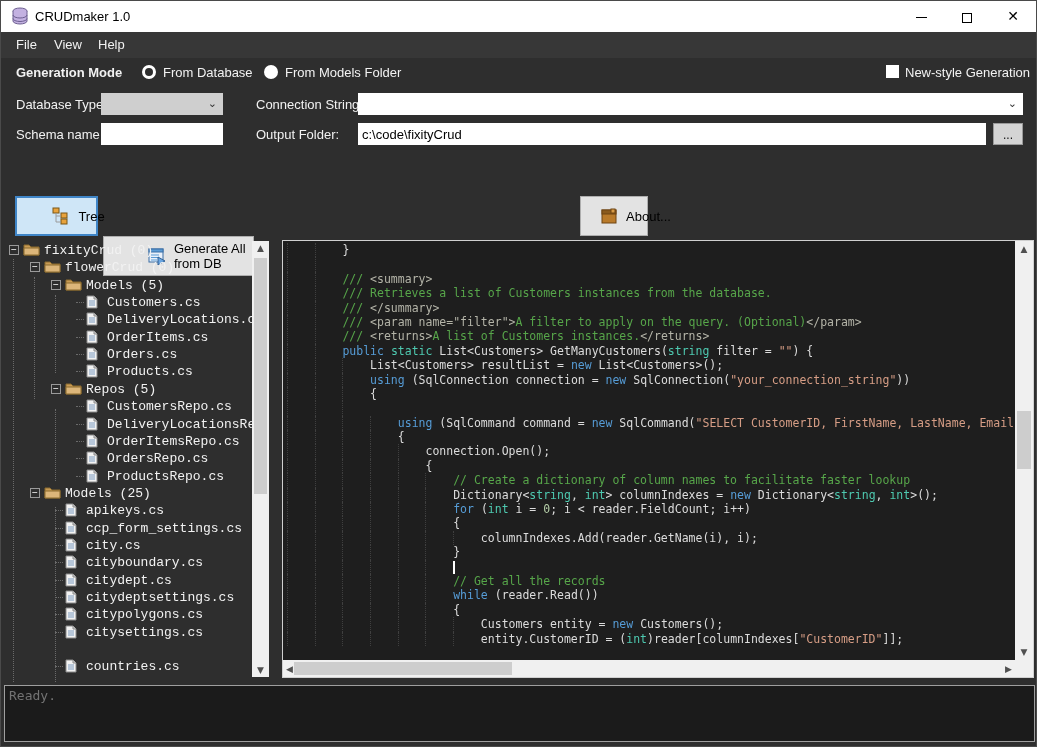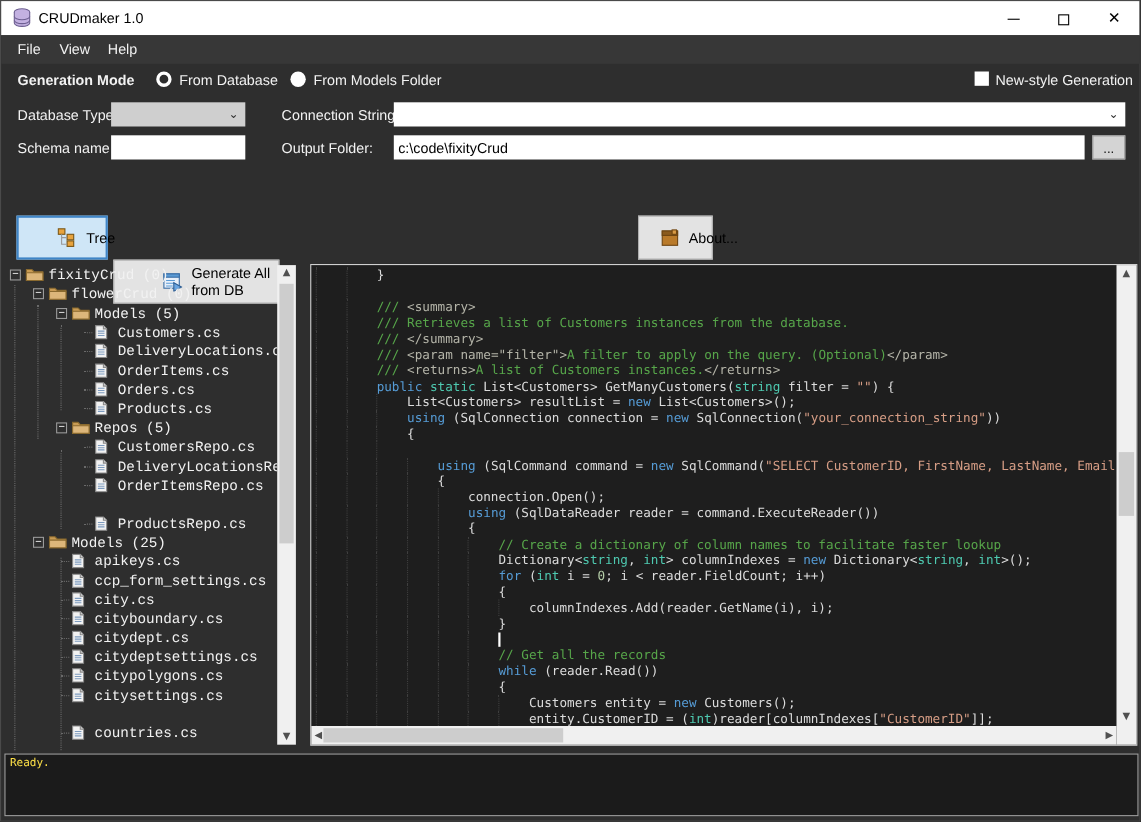--- a/index.html
+++ b/index.html
@@ -70,21 +70,21 @@
   .tk{position:relative;}
   .tk-d{color:#dcdcdc;} .tk-k{color:#569cd6;} .tk-t{color:#4ec9b0;}
   .tk-s{color:#d69d85;} .tk-c{color:#57a64a;} .tk-g{color:#b4b4a8;} .tk-n{color:#b5cea8;}
   .caret{display:inline-block;width:1.5px;height:13px;background:#ffffff;vertical-align:middle;}
   .sb-corner{position:absolute;right:0;bottom:0;width:18px;height:17px;background:#f0f0f0;}
 
   
   .status-box{position:absolute;left:3px;top:684px;width:1031px;height:57px;background:#1b1b1b;
     border:1px solid #9f9f9f;}
   .status-text{position:absolute;left:4px;top:2px;font-family:"DejaVu Sans Mono",monospace;
-    font-size:10px;color:#fde047;}
+    font-size:13px;color:#737373;}
 </style>
 </head>
 <body>
 
 <div class="window">
 
   <div class="titlebar">
     <svg class="app-icon" viewBox="0 0 18 19">
       <ellipse cx="9" cy="4" rx="7" ry="3" fill="#c3b1e1" stroke="#6d5f91" stroke-width="1"></ellipse>
       <path d="M2 4 v10 a7 3 0 0 0 14 0 v-10" fill="#c3b1e1" stroke="#6d5f91" stroke-width="1"></path>
@@ -254,20 +254,29 @@
         <span class="t-label" style="left: 106px;">DeliveryLocationsRepo.cs</span>
       </div>
       <div class="tree-row" style="top: 191.85px;">
         <i class="tstub" style="left: 75px; top: 8px; width: 8px;"></i>
         <span class="t-icon" style="left: 85px;"><svg width="12" height="14" viewBox="0 0 12 14">
             <path d="M1 1 h7 l3 3 v9 h-10 z" fill="#f2f2f2" stroke="#8a8a8a"></path>
             <path d="M8 1 v3 h3" fill="#cfcfcf" stroke="#8a8a8a"></path>
             <path d="M3 6 h6 M3 8 h6 M3 10 h6" stroke="#7d9bbf" fill="none"></path>
           </svg></span>
         <span class="t-label" style="left: 106px;">OrderItemsRepo.cs</span>
+      </div>
+      <div class="tree-row" style="top: 209.2px;">
+        <i class="tstub" style="left: 75px; top: 8px; width: 8px;"></i>
+        <span class="t-icon" style="left: 85px;"><svg width="12" height="14" viewBox="0 0 12 14">
+            <path d="M1 1 h7 l3 3 v9 h-10 z" fill="#f2f2f2" stroke="#8a8a8a"></path>
+            <path d="M8 1 v3 h3" fill="#cfcfcf" stroke="#8a8a8a"></path>
+            <path d="M3 6 h6 M3 8 h6 M3 10 h6" stroke="#7d9bbf" fill="none"></path>
+          </svg></span>
+        <span class="t-label" style="left: 106px;">OrdersRepo.cs</span>
       </div>
       <div class="tree-row" style="top: 226.55px;">
         <i class="tstub" style="left: 75px; top: 8px; width: 8px;"></i>
         <span class="t-icon" style="left: 85px;"><svg width="12" height="14" viewBox="0 0 12 14">
             <path d="M1 1 h7 l3 3 v9 h-10 z" fill="#f2f2f2" stroke="#8a8a8a"></path>
             <path d="M8 1 v3 h3" fill="#cfcfcf" stroke="#8a8a8a"></path>
             <path d="M3 6 h6 M3 8 h6 M3 10 h6" stroke="#7d9bbf" fill="none"></path>
           </svg></span>
         <span class="t-label" style="left: 106px;">ProductsRepo.cs</span>
       </div>
@@ -378,21 +387,20 @@
         <div class="cl"><i class="ig" style="left: 0px;"></i><i class="ig" style="left: 27.68px;"></i><span class="tk tk-c">        /// </span><span class="tk tk-g">&lt;param name="filter"&gt;</span><span class="tk tk-c">A filter to apply on the query. (Optional)</span><span class="tk tk-g">&lt;/param&gt;</span></div>
         <div class="cl"><i class="ig" style="left: 0px;"></i><i class="ig" style="left: 27.68px;"></i><span class="tk tk-c">        /// </span><span class="tk tk-g">&lt;returns&gt;</span><span class="tk tk-c">A list of Customers instances.</span><span class="tk tk-g">&lt;/returns&gt;</span></div>
         <div class="cl"><i class="ig" style="left: 0px;"></i><i class="ig" style="left: 27.68px;"></i><span class="tk tk-d">        </span><span class="tk tk-k">public</span><span class="tk tk-d"> </span><span class="tk tk-t">static</span><span class="tk tk-d"> List&lt;Customers&gt; GetManyCustomers(</span><span class="tk tk-t">string</span><span class="tk tk-d"> filter = </span><span class="tk tk-s">""</span><span class="tk tk-d">) {</span></div>
         <div class="cl"><i class="ig" style="left: 0px;"></i><i class="ig" style="left: 27.68px;"></i><i class="ig" style="left: 55.36px;"></i><span class="tk tk-d">            List&lt;Customers&gt; resultList = </span><span class="tk tk-k">new</span><span class="tk tk-d"> List&lt;Customers&gt;();</span></div>
         <div class="cl"><i class="ig" style="left: 0px;"></i><i class="ig" style="left: 27.68px;"></i><i class="ig" style="left: 55.36px;"></i><span class="tk tk-d">            </span><span class="tk tk-k">using</span><span class="tk tk-d"> (SqlConnection connection = </span><span class="tk tk-k">new</span><span class="tk tk-d"> SqlConnection(</span><span class="tk tk-s">"your_connection_string"</span><span class="tk tk-d">))</span></div>
         <div class="cl"><i class="ig" style="left: 0px;"></i><i class="ig" style="left: 27.68px;"></i><i class="ig" style="left: 55.36px;"></i><span class="tk tk-d">            {</span></div>
         <div class="cl"><i class="ig" style="left: 0px;"></i><i class="ig" style="left: 27.68px;"></i><i class="ig" style="left: 55.36px;"></i></div>
         <div class="cl"><i class="ig" style="left: 0px;"></i><i class="ig" style="left: 27.68px;"></i><i class="ig" style="left: 55.36px;"></i><i class="ig" style="left: 83.04px;"></i><span class="tk tk-d">                </span><span class="tk tk-k">using</span><span class="tk tk-d"> (SqlCommand command = </span><span class="tk tk-k">new</span><span class="tk tk-d"> SqlCommand(</span><span class="tk tk-s">"SELECT CustomerID, FirstName, LastName, Email</span></div>
         <div class="cl"><i class="ig" style="left: 0px;"></i><i class="ig" style="left: 27.68px;"></i><i class="ig" style="left: 55.36px;"></i><i class="ig" style="left: 83.04px;"></i><span class="tk tk-d">                {</span></div>
         <div class="cl"><i class="ig" style="left: 0px;"></i><i class="ig" style="left: 27.68px;"></i><i class="ig" style="left: 55.36px;"></i><i class="ig" style="left: 83.04px;"></i><i class="ig" style="left: 110.72px;"></i><span class="tk tk-d">                    connection.Open();</span></div>
-        <div class="cl"><i class="ig" style="left: 0px;"></i><i class="ig" style="left: 27.68px;"></i><i class="ig" style="left: 55.36px;"></i><i class="ig" style="left: 83.04px;"></i><i class="ig" style="left: 110.72px;"></i><span class="tk tk-d">                    </span><span class="tk tk-k">using</span><span class="tk tk-d"> (SqlDataReader reader = command.ExecuteReader())</span></div>
         <div class="cl"><i class="ig" style="left: 0px;"></i><i class="ig" style="left: 27.68px;"></i><i class="ig" style="left: 55.36px;"></i><i class="ig" style="left: 83.04px;"></i><i class="ig" style="left: 110.72px;"></i><span class="tk tk-d">                    {</span></div>
         <div class="cl"><i class="ig" style="left: 0px;"></i><i class="ig" style="left: 27.68px;"></i><i class="ig" style="left: 55.36px;"></i><i class="ig" style="left: 83.04px;"></i><i class="ig" style="left: 110.72px;"></i><i class="ig" style="left: 138.4px;"></i><span class="tk tk-c">                        // Create a dictionary of column names to facilitate faster lookup</span></div>
         <div class="cl"><i class="ig" style="left: 0px;"></i><i class="ig" style="left: 27.68px;"></i><i class="ig" style="left: 55.36px;"></i><i class="ig" style="left: 83.04px;"></i><i class="ig" style="left: 110.72px;"></i><i class="ig" style="left: 138.4px;"></i><span class="tk tk-d">                        Dictionary&lt;</span><span class="tk tk-t">string</span><span class="tk tk-d">, </span><span class="tk tk-t">int</span><span class="tk tk-d">&gt; columnIndexes = </span><span class="tk tk-k">new</span><span class="tk tk-d"> Dictionary&lt;</span><span class="tk tk-t">string</span><span class="tk tk-d">, </span><span class="tk tk-t">int</span><span class="tk tk-d">&gt;();</span></div>
         <div class="cl"><i class="ig" style="left: 0px;"></i><i class="ig" style="left: 27.68px;"></i><i class="ig" style="left: 55.36px;"></i><i class="ig" style="left: 83.04px;"></i><i class="ig" style="left: 110.72px;"></i><i class="ig" style="left: 138.4px;"></i><span class="tk tk-d">                        </span><span class="tk tk-k">for</span><span class="tk tk-d"> (</span><span class="tk tk-t">int</span><span class="tk tk-d"> i = </span><span class="tk tk-n">0</span><span class="tk tk-d">; i &lt; reader.FieldCount; i++)</span></div>
         <div class="cl"><i class="ig" style="left: 0px;"></i><i class="ig" style="left: 27.68px;"></i><i class="ig" style="left: 55.36px;"></i><i class="ig" style="left: 83.04px;"></i><i class="ig" style="left: 110.72px;"></i><i class="ig" style="left: 138.4px;"></i><span class="tk tk-d">                        {</span></div>
         <div class="cl"><i class="ig" style="left: 0px;"></i><i class="ig" style="left: 27.68px;"></i><i class="ig" style="left: 55.36px;"></i><i class="ig" style="left: 83.04px;"></i><i class="ig" style="left: 110.72px;"></i><i class="ig" style="left: 138.4px;"></i><i class="ig" style="left: 166.08px;"></i><span class="tk tk-d">                            columnIndexes.Add(reader.GetName(i), i);</span></div>
         <div class="cl"><i class="ig" style="left: 0px;"></i><i class="ig" style="left: 27.68px;"></i><i class="ig" style="left: 55.36px;"></i><i class="ig" style="left: 83.04px;"></i><i class="ig" style="left: 110.72px;"></i><i class="ig" style="left: 138.4px;"></i><span class="tk tk-d">                        }</span></div>
         <div class="cl"><i class="ig" style="left: 0px;"></i><i class="ig" style="left: 27.68px;"></i><i class="ig" style="left: 55.36px;"></i><i class="ig" style="left: 83.04px;"></i><i class="ig" style="left: 110.72px;"></i><i class="ig" style="left: 138.4px;"></i><span class="tk tk-d">                        </span><span class="caret"></span></div>
         <div class="cl"><i class="ig" style="left: 0px;"></i><i class="ig" style="left: 27.68px;"></i><i class="ig" style="left: 55.36px;"></i><i class="ig" style="left: 83.04px;"></i><i class="ig" style="left: 110.72px;"></i><i class="ig" style="left: 138.4px;"></i><span class="tk tk-c">                        // Get all the records</span></div>
         <div class="cl"><i class="ig" style="left: 0px;"></i><i class="ig" style="left: 27.68px;"></i><i class="ig" style="left: 55.36px;"></i><i class="ig" style="left: 83.04px;"></i><i class="ig" style="left: 110.72px;"></i><i class="ig" style="left: 138.4px;"></i><span class="tk tk-d">                        </span><span class="tk tk-k">while</span><span class="tk tk-d"> (reader.Read())</span></div>

